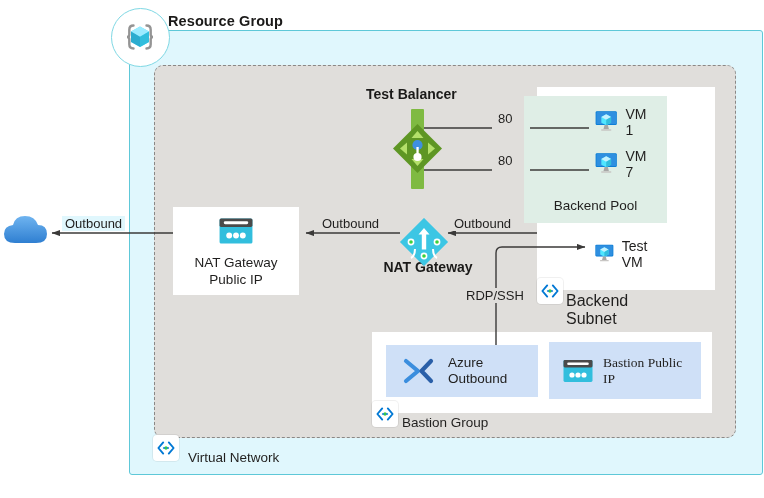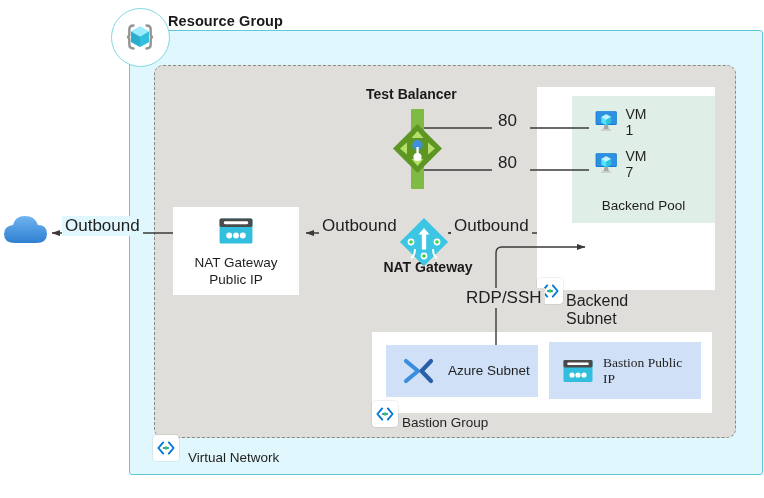--- a/index.html
+++ b/index.html
@@ -37,21 +37,21 @@
     position:absolute;width:26px;height:26px;background:#ffffff;
     border-radius:4px;box-shadow:0 0 0 1px rgba(0,0,0,.06);
     display:flex;align-items:center;justify-content:center;
   }
 
   .backend-subnet{
     position:absolute;left:537px;top:87px;width:178px;height:203px;
     background:#ffffff;box-sizing:border-box;
   }
   .backend-pool{
-    position:absolute;left:572px;top:96px;width:143px;height:127px;
+    position:absolute;left:524px;top:96px;width:143px;height:127px;
     background:#dfeee6;box-sizing:border-box;
   }
   .backend-pool-label{
     position:absolute;left:0;right:0;bottom:10px;text-align:center;
     font-size:13.5px;color:#201f1e;
   }
   .backend-subnet-label{
     position:absolute;left:566px;top:292px;font-size:16px;color:#201f1e;
   }
 
@@ -89,21 +89,21 @@
 
   
   .vm-row{position:absolute;display:flex;align-items:flex-start;}
   .vm-row .vm-label{margin-left:7px;font-size:14px;color:#201f1e;}
   #vm-row-1{left:594px;top:106px;}
   #vm-row-2{left:594px;top:148px;}
   #vm-row-test{left:594px;top:238px;}
 
   
   .edge-label{
-    position:absolute;font-size:17px;color:#201f1e;
+    position:absolute;font-size:13px;color:#201f1e;
     background:transparent;white-space:nowrap;
   }
   #label-port-80-a{left:498px;top:111px;}
   #label-port-80-b{left:498px;top:153px;}
   #label-outbound-1{left:62px;top:216px;background:#e0f7fd;padding:0 3px;}
   #label-outbound-2{left:319px;top:216px;background:#e0dedb;padding:0 3px;}
   #label-outbound-3{left:451px;top:216px;background:#e0dedb;padding:0 3px;}
   #label-rdp-ssh{left:463px;top:288px;background:#e0dedb;padding:0 3px;text-align:center;}
 
   svg.overlay{position:absolute;left:0;top:0;width:764px;height:498px;
@@ -170,39 +170,51 @@
       <rect x="2.9" y="3.9" width="24.2" height="15.2" rx="1.1" fill="#2f8fe0"></rect>
       <polygon points="15,6.7 21,10 21,17 15,20.3 9,17 9,10" fill="#50e6ff"></polygon>
       <polygon points="15,6.7 21,10 15,13.4 9,10" fill="#c3f1ff"></polygon>
       <polygon points="15,13.4 21,10 21,17 15,20.3" fill="#32bedd"></polygon>
       <polygon points="13,20 17,20 18.4,25 11.6,25" fill="#a6a6a6"></polygon>
       <rect x="8.6" y="25" width="12.8" height="2.1" rx="1" fill="#c8c6c4"></rect>
     </svg>
     <span class="vm-label">VM 7</span>
   </div>
 
+  <div class="vm-row" id="vm-row-test">
+    <svg width="30" height="30" viewBox="0 0 30 30">
+      <rect x="2" y="3" width="26" height="17" rx="1.6" fill="#0078d4"></rect>
+      <rect x="2.9" y="3.9" width="24.2" height="15.2" rx="1.1" fill="#2f8fe0"></rect>
+      <polygon points="15,6.7 21,10 21,17 15,20.3 9,17 9,10" fill="#50e6ff"></polygon>
+      <polygon points="15,6.7 21,10 15,13.4 9,10" fill="#c3f1ff"></polygon>
+      <polygon points="15,13.4 21,10 21,17 15,20.3" fill="#32bedd"></polygon>
+      <polygon points="13,20 17,20 18.4,25 11.6,25" fill="#a6a6a6"></polygon>
+      <rect x="8.6" y="25" width="12.8" height="2.1" rx="1" fill="#c8c6c4"></rect>
+    </svg>
+    <span class="vm-label">Test VM</span>
+  </div>
 
   <div class="subnet-chip" style="left:537px;top:278px;">
     <svg width="20" height="20" viewBox="0 0 20 20">
       <path d="M7.2 4.4 L2.4 10 L7.2 15.6" stroke="#0078d4" stroke-width="1.9" fill="none" stroke-linecap="round" stroke-linejoin="round"></path>
       <path d="M12.8 4.4 L17.6 10 L12.8 15.6" stroke="#0078d4" stroke-width="1.9" fill="none" stroke-linecap="round" stroke-linejoin="round"></path>
       <circle cx="10" cy="10" r="1.7" fill="#3bd23b"></circle>
       <path d="M7.6 10 h1.0 M11.4 10 h1.0" stroke="#0078d4" stroke-width="1.5" stroke-linecap="round"></path>
     </svg>
   </div>
   <div class="backend-subnet-label">Backend Subnet</div>
 
   <div class="bastion-subnet"></div>
 
   <div class="bastion-card" id="bastion-card-azure">
     <svg width="42" height="34" viewBox="0 0 42 34" style="margin-left:12px;flex:none;">
       <path d="M8 7 L20 17 L8 27" stroke="#3b8ede" stroke-width="4.2" fill="none" stroke-linecap="round" stroke-linejoin="round"></path>
       <path d="M33 7 L23.5 17 L33 27" stroke="#2a5fa8" stroke-width="4.2" fill="none" stroke-linecap="round" stroke-linejoin="round"></path>
     </svg>
-    <span class="lbl" style="margin-left:8px;">Azure Subnet</span>
+    <span class="lbl" style="margin-left:8px;">Azure Outbound</span>
   </div>
 
   <div class="bastion-card" id="bastion-card-pip">
     <svg width="34" height="30" viewBox="0 0 34 30" style="margin-left:12px;flex:none;">
       <rect x="2.5" y="4" width="29" height="22" rx="1.4" fill="#32bedd"></rect>
       <rect x="2.5" y="4" width="29" height="7.4" rx="1.4" fill="#4a4a4a"></rect>
       <rect x="6.2" y="6.4" width="21.6" height="2.7" rx="1.3" fill="#ffffff"></rect>
       <circle cx="11" cy="19" r="2.6" fill="#ffffff"></circle>
       <circle cx="17" cy="19" r="2.6" fill="#ffffff"></circle>
       <circle cx="23" cy="19" r="2.6" fill="#ffffff"></circle>

